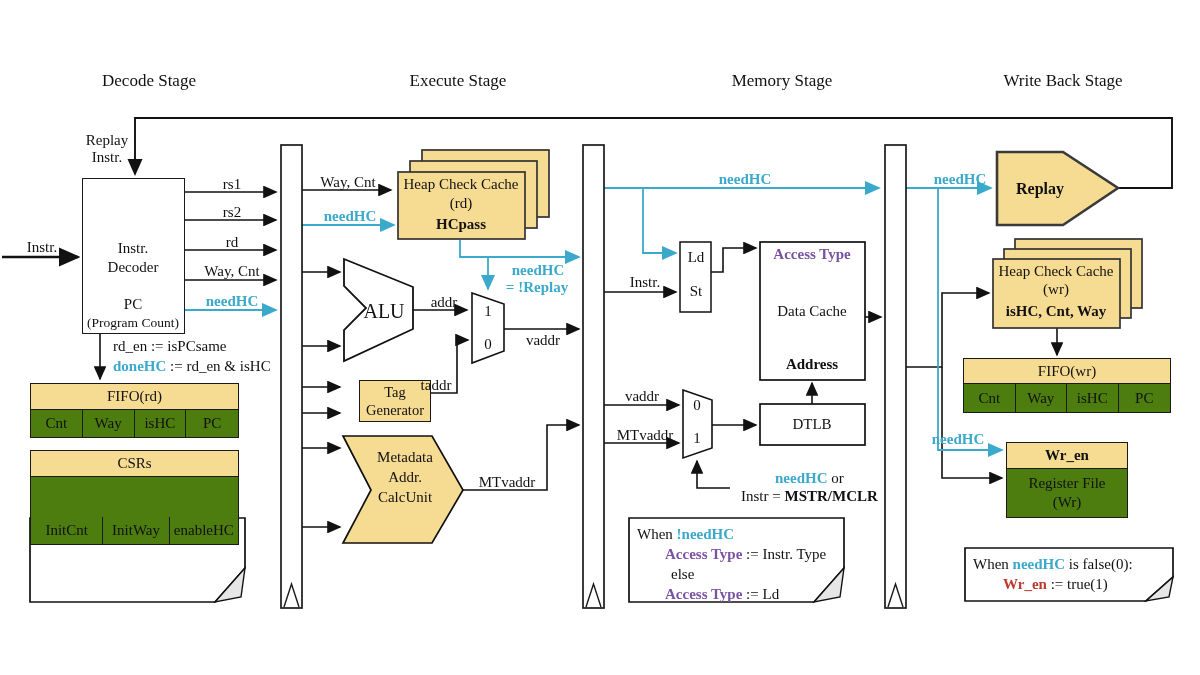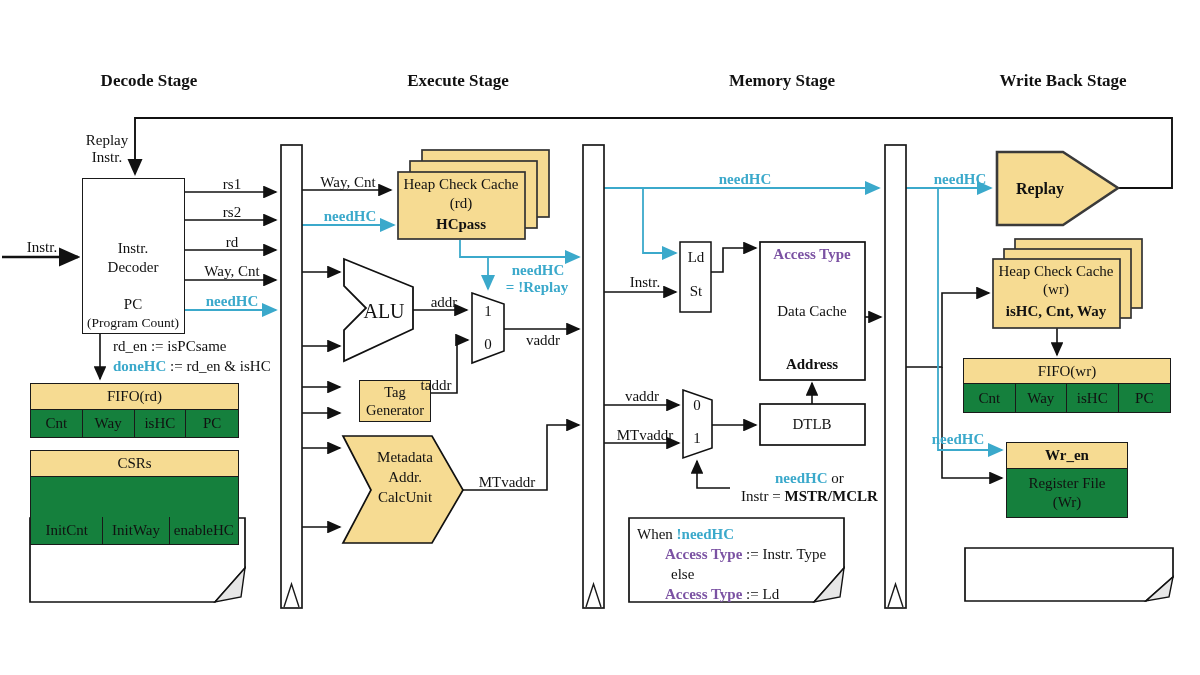--- a/index.html
+++ b/index.html
@@ -5,25 +5,25 @@
   html,body{margin:0;padding:0;background:#fff;}
   .canvas{position:relative;width:1200px;height:675px;background:#fff;overflow:hidden;
           font-family:"Liberation Serif","DejaVu Serif",serif;color:#111;}
   svg.layer{position:absolute;left:0;top:0;}
   .t{position:absolute;font-size:15px;line-height:1.15;white-space:nowrap;}
   .c{transform:translateX(-50%);text-align:center;}
   .b{font-weight:bold;}
   .cy{color:#3BA9CB;font-weight:bold;}
   .pu{color:#7B52A3;font-weight:bold;}
   .re{color:#BE3A31;font-weight:bold;}
-  .title{font-size:17px;font-weight:bold;}
+  .title{font-size:17px;font-weight:normal;}
   .small{font-size:13.5px;}
   .box{position:absolute;box-sizing:border-box;border:1.7px solid #1a1a1a;background:#fff;}
   .ybg{background:#F6DB92;margin-left:16px;}
-  .tbl{position:absolute;box-sizing:border-box;border:1.7px solid #1a1a1a;background:#15803d;}
+  .tbl{position:absolute;box-sizing:border-box;border:1.7px solid #1a1a1a;background:#4d7c0f;}
   .tbl .hd{background:#F6DB92;border-bottom:1.6px solid #1a1a1a;text-align:center;font-size:15px;}
   .tbl .cells{display:flex;}
   .tbl .cell{box-sizing:border-box;border-right:1.6px solid #1a1a1a;display:flex;align-items:center;
              justify-content:center;font-size:15px;}
   .tbl .cell:last-child{border-right:none;}
   .notetext{position:absolute;font-size:15px;line-height:20px;white-space:nowrap;}
   .ind{padding-left:28px;}
 </style>
 </head>
 <body>
@@ -253,14 +253,18 @@
   <div class="t c cy" style="left:958px;top:431px;">needHC</div>
 
   <div class="tbl" style="left:1006px;top:442px;width:122px;">
     <div class="hd b" style="height:25px;line-height:25px;">Wr_en</div>
     <div style="height:48px;display:flex;flex-direction:column;align-items:center;justify-content:center;font-size:15px;line-height:1.25;">
       <span>Register File</span>
       <span>(Wr)</span>
     </div>
   </div>
 
+  <div class="notetext" style="left:973px;top:554px;">
+    <div><span>When </span><span class="cy">needHC</span><span> is false(0):</span></div>
+    <div style="padding-left:30px;"><span class="re">Wr_en</span><span> := true(1)</span></div>
+  </div>
 
 </div>
 
 </body></html>

